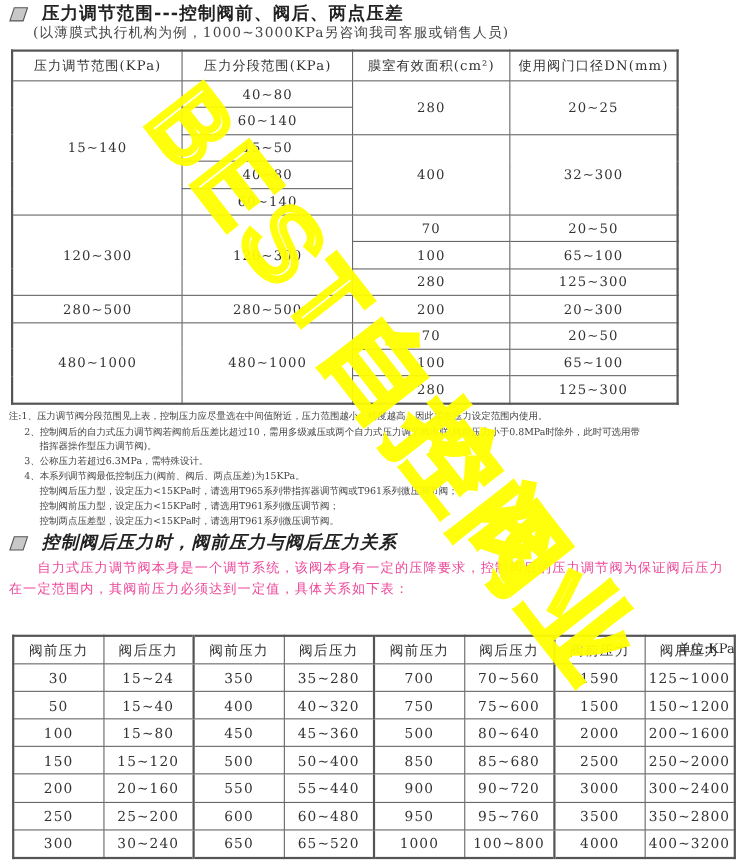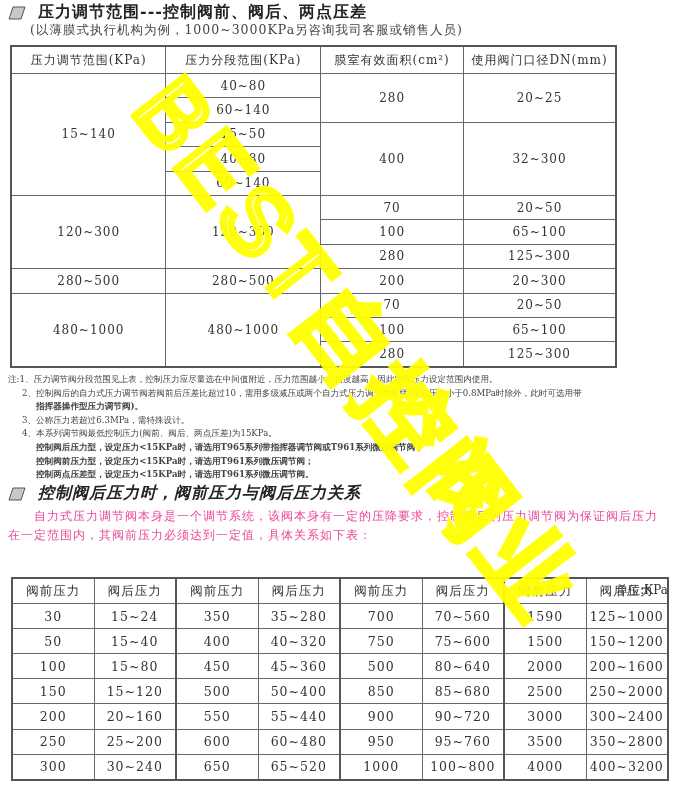--- a/index.html
+++ b/index.html
@@ -11,21 +11,21 @@
   td,th{border:1px solid #666;text-align:center;font-weight:normal;font-size:12px;color:#333;padding:0;letter-spacing:1px;font-family:"DejaVu Serif","Liberation Serif",serif;}
   #t1{left:10px;top:45px;width:607px;}
   #t1 th{height:26px;}
   #t1 td{height:23.4px;}
   #t2{left:11px;top:577px;width:658px;}
   #t2 th,#t2 td{height:24.1px;width:12.5%;font-size:12.5px;}
   .outer{border:2px solid #555;}
   .notes{position:absolute;left:8px;top:373px;font-size:8.6px;color:#444;line-height:13.6px;font-family:"DejaVu Serif","Liberation Serif",serif;}
   .notes div{white-space:nowrap;}
   .ind1{padding-left:14px;}
-  .ind2{padding-left:28px;font-weight:bold;}
+  .ind2{padding-left:28px;}
   .para{position:absolute;left:8px;top:507px;width:662px;font-size:12px;line-height:19px;color:#ec4899;letter-spacing:1px;font-family:Liberation Sans, sans-serif;}
   .unit{position:absolute;right:12px;top:558px;font-size:12px;color:#333;font-family:"DejaVu Serif","Liberation Serif",serif;margin-top:24px;}
   .wm{position:absolute;left:0;top:0;width:680px;height:787px;pointer-events:none;}
 </style>
 </head>
 <body>
 
 <div class="sec-title" style="top:2px;">
   <svg class="sec-icon" viewBox="0 0 18 14">
       <polygon points="5,1 17,1 13,13 1,13" fill="#c8c8c8" stroke="#555" stroke-width="1"></polygon>

